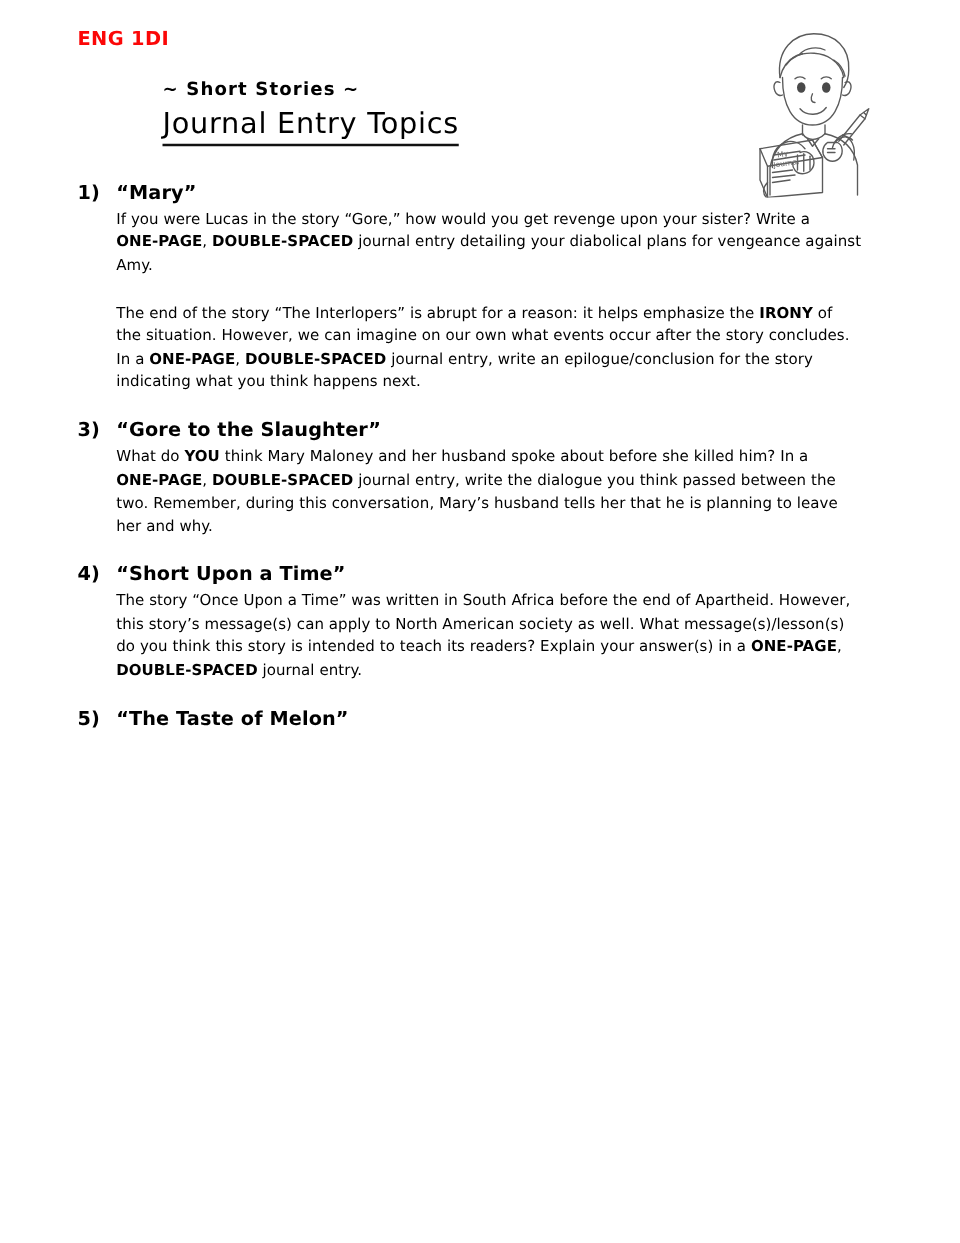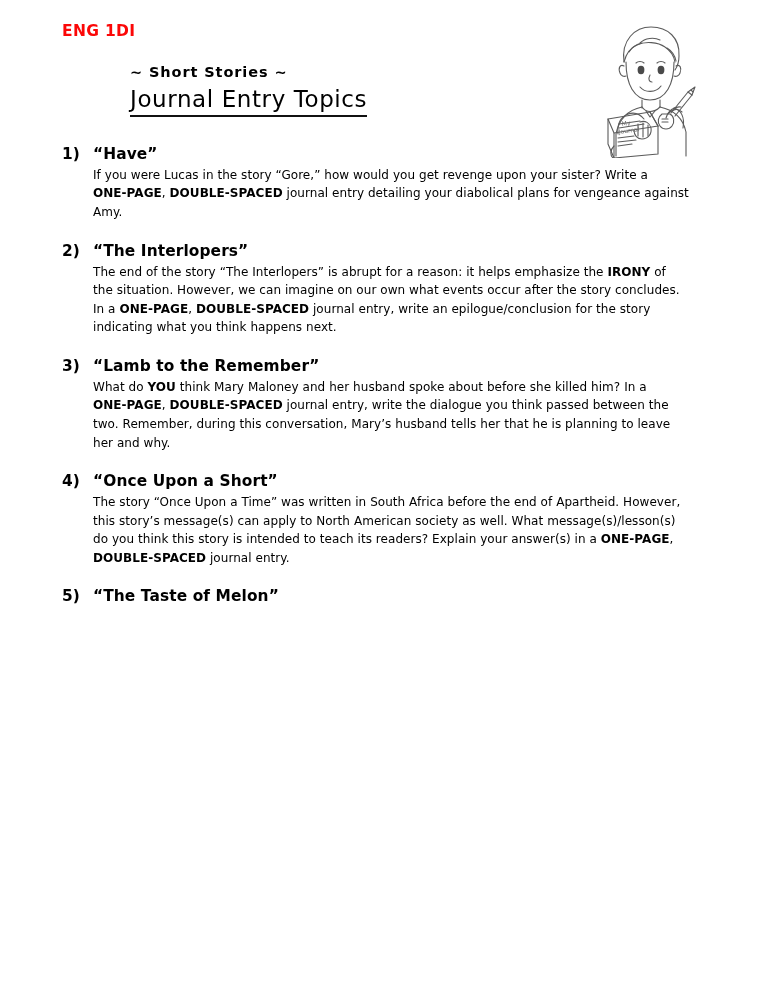--- a/index.html
+++ b/index.html
@@ -185,33 +185,32 @@
       </g>
       <g font-family="'DejaVu Sans', sans-serif" font-size="6" fill="#6b6b6b">
         <text x="34" y="108" transform="rotate(-8 34 108)">My</text>
         <text x="31" y="116" transform="rotate(-8 31 116)">Journal</text>
       </g>
     </svg>
   </div>
 
   <div class="items">
       <div class="item">
-        <div class="item-head"><span class="item-num">1)</span><span>“Have”</span></div>
+        <div class="item-head"><span class="item-num">1)</span><span>“Mary”</span></div>
         <div class="item-body"><span>If you were Lucas in the story “Gore,” how would you get revenge upon your sister?  Write a </span><b class="nowrap">ONE-PAGE</b><span>, </span><b class="nowrap">DOUBLE-SPACED</b><span> journal entry detailing your diabolical plans for vengeance against Amy.</span></div>
       </div>
       <div class="item">
-        <div class="item-head"><span class="item-num">2)</span><span>“The Interlopers”</span></div>
         <div class="item-body"><span>The end of the story “The Interlopers” is abrupt for a reason: it helps emphasize the </span><b class="nowrap">IRONY</b><span> of the situation.  However, we can imagine on our own what events occur after the story concludes.  In a </span><b class="nowrap">ONE-PAGE</b><span>, </span><b class="nowrap">DOUBLE-SPACED</b><span> journal entry, write an epilogue/conclusion for the story indicating what you think happens next.</span></div>
       </div>
       <div class="item">
-        <div class="item-head"><span class="item-num">3)</span><span>“Lamb to the Remember”</span></div>
+        <div class="item-head"><span class="item-num">3)</span><span>“Gore to the Slaughter”</span></div>
         <div class="item-body"><span>What do </span><b class="nowrap">YOU</b><span> think Mary Maloney and her husband spoke about before she killed him?  In a </span><b class="nowrap">ONE-PAGE</b><span>, </span><b class="nowrap">DOUBLE-SPACED</b><span> journal entry, write the dialogue you think passed between the two.  Remember, during this conversation, Mary’s husband tells her that he is planning to leave her and why.</span></div>
       </div>
       <div class="item">
-        <div class="item-head"><span class="item-num">4)</span><span>“Once Upon a Short”</span></div>
+        <div class="item-head"><span class="item-num">4)</span><span>“Short Upon a Time”</span></div>
         <div class="item-body"><span>The story “Once Upon a Time” was written in South Africa before the end of Apartheid.  However, this story’s message(s) can apply to North American society as well.  What message(s)/lesson(s) do you think this story is intended to teach its readers?  Explain your answer(s) in a </span><b class="nowrap">ONE-PAGE</b><span>, </span><b class="nowrap">DOUBLE-SPACED</b><span> journal entry.</span></div>
       </div>
       <div class="item">
         <div class="item-head"><span class="item-num">5)</span><span>“The Taste of Melon”</span></div>
       </div>
     </div>
 
 </div>
 
 </body></html>

